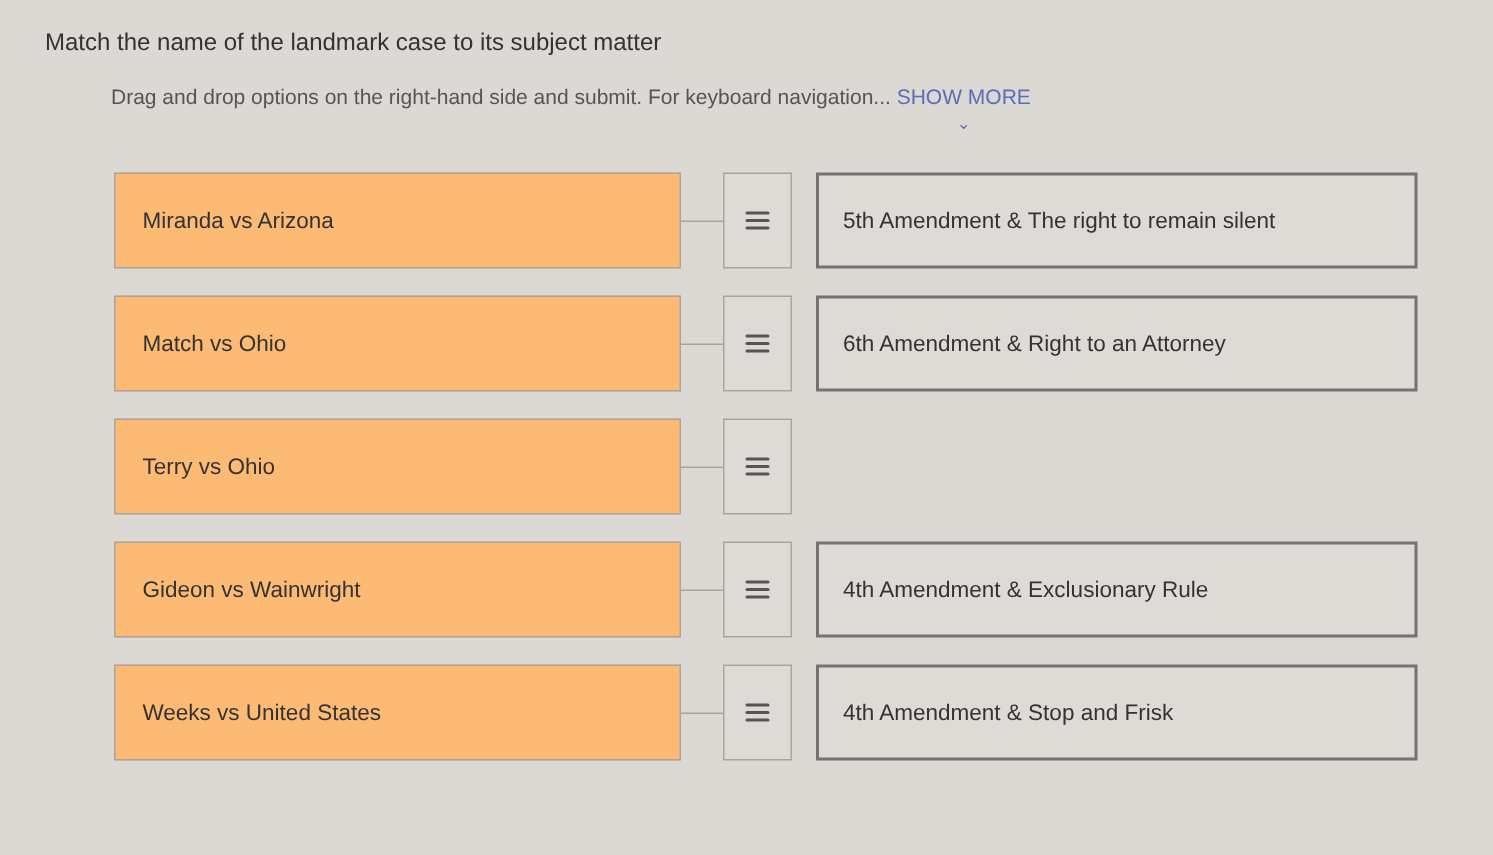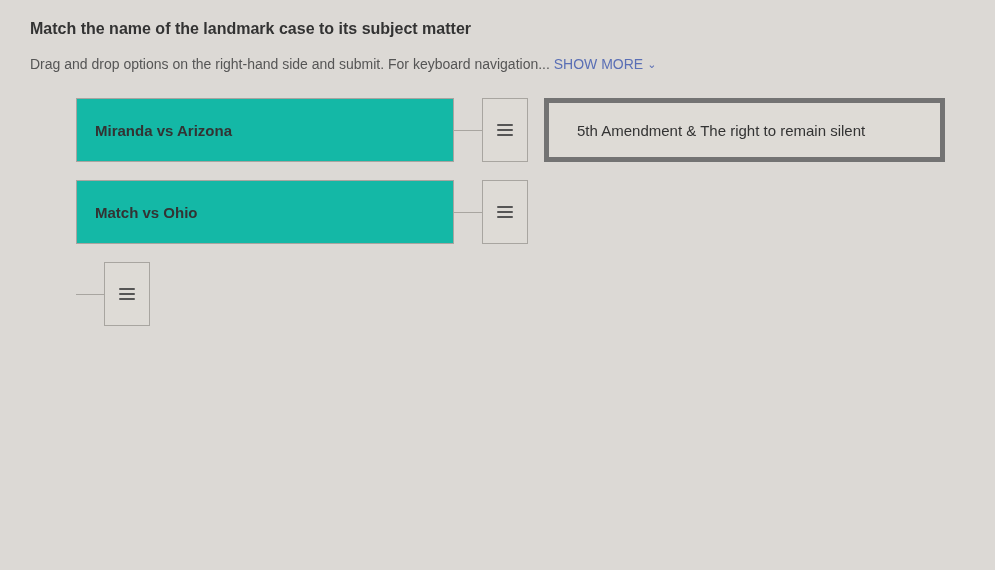--- a/index.html
+++ b/index.html
@@ -11,59 +11,61 @@
       font-family: -apple-system, BlinkMacSystemFont, 'Segoe UI', Helvetica, Arial, sans-serif;
       background: #dcd9d5;
       width: 995px;
       height: 570px;
       padding: 20px 30px;
       color: #3a3a3a;
       overflow: hidden;
     }
     .question-title {
       font-size: 16px;
-      font-weight: 700;
+      font-weight: 400;
       margin-bottom: 18px;
       color: #333;
     }
     .instructions {
       font-size: 14px;
       color: #555;
       margin-bottom: 26px;
+      margin-left: 44px;
     }
     .show-more {
       color: #5a6fb5;
       cursor: pointer;
       display: inline-flex;
       align-items: center;
       gap: 4px;
+      flex-direction: column;
     }
     .chevron-down {
       display: inline-block;
       font-size: 11px;
     }
     .match-container {
       padding-left: 46px;
       padding-right: 20px;
     }
     .match-row {
       display: flex;
       align-items: stretch;
       margin-bottom: 18px;
       height: 64px;
     }
     .left-box {
       flex: 0 0 378px;
       border: 1px solid #a8a5a0;
-      background: #14b8a6;
+      background: #fdba74;
       display: flex;
       align-items: center;
       padding: 0 18px;
       font-size: 15px;
-      font-weight: 700;
+      font-weight: 400;
       color: #333;
     }
     .connector {
       flex: 0 0 28px;
       display: flex;
       align-items: center;
       justify-content: center;
       position: relative;
     }
     .connector::before {
@@ -94,25 +96,25 @@
       display: block;
       height: 2px;
       background: #555;
       border-radius: 1px;
     }
     .gap {
       flex: 0 0 16px;
     }
     .right-box {
       flex: 1;
-      border: 5px solid #737373;
+      border: 2px solid #737373;
       background: #dedbd6;
       display: flex;
       align-items: center;
-      padding: 0 28px;
+      padding: 0 16px;
       font-size: 15px;
       font-weight: 500;
       color: #333;
       cursor: grab;
     }
   </style>
 </head>
 <body>
 
 <div class="question-title">Match the name of the landmark case to its subject matter</div>
@@ -145,29 +147,57 @@
     <div class="left-box">Match vs Ohio</div>
     <div class="connector"></div>
     <div class="handle-box">
       <div class="handle-lines">
           <span></span>
           <span></span>
           <span></span>
         </div>
     </div>
     <div class="gap"></div>
-  </div>
-
-  <div class="match-row">
-    <div class="connector"></div>
-    <div class="handle-box">
-      <div class="handle-lines">
-          <span></span>
-          <span></span>
-          <span></span>
-        </div>
-    </div>
-    <div class="gap"></div>
-  </div>
-
-
+    <div class="right-box">6th Amendment &amp; Right to an Attorney</div>
+  </div>
+
+  <div class="match-row">
+    <div class="left-box">Terry vs Ohio</div>
+    <div class="connector"></div>
+    <div class="handle-box">
+      <div class="handle-lines">
+          <span></span>
+          <span></span>
+          <span></span>
+        </div>
+    </div>
+    <div class="gap"></div>
+  </div>
+
+  <div class="match-row">
+    <div class="left-box">Gideon vs Wainwright</div>
+    <div class="connector"></div>
+    <div class="handle-box">
+      <div class="handle-lines">
+          <span></span>
+          <span></span>
+          <span></span>
+        </div>
+    </div>
+    <div class="gap"></div>
+    <div class="right-box">4th Amendment &amp; Exclusionary Rule</div>
+  </div>
+
+  <div class="match-row">
+    <div class="left-box">Weeks vs United States</div>
+    <div class="connector"></div>
+    <div class="handle-box">
+      <div class="handle-lines">
+          <span></span>
+          <span></span>
+          <span></span>
+        </div>
+    </div>
+    <div class="gap"></div>
+    <div class="right-box">4th Amendment &amp; Stop and Frisk</div>
+  </div>
 
 </div>
 
 </body></html>

